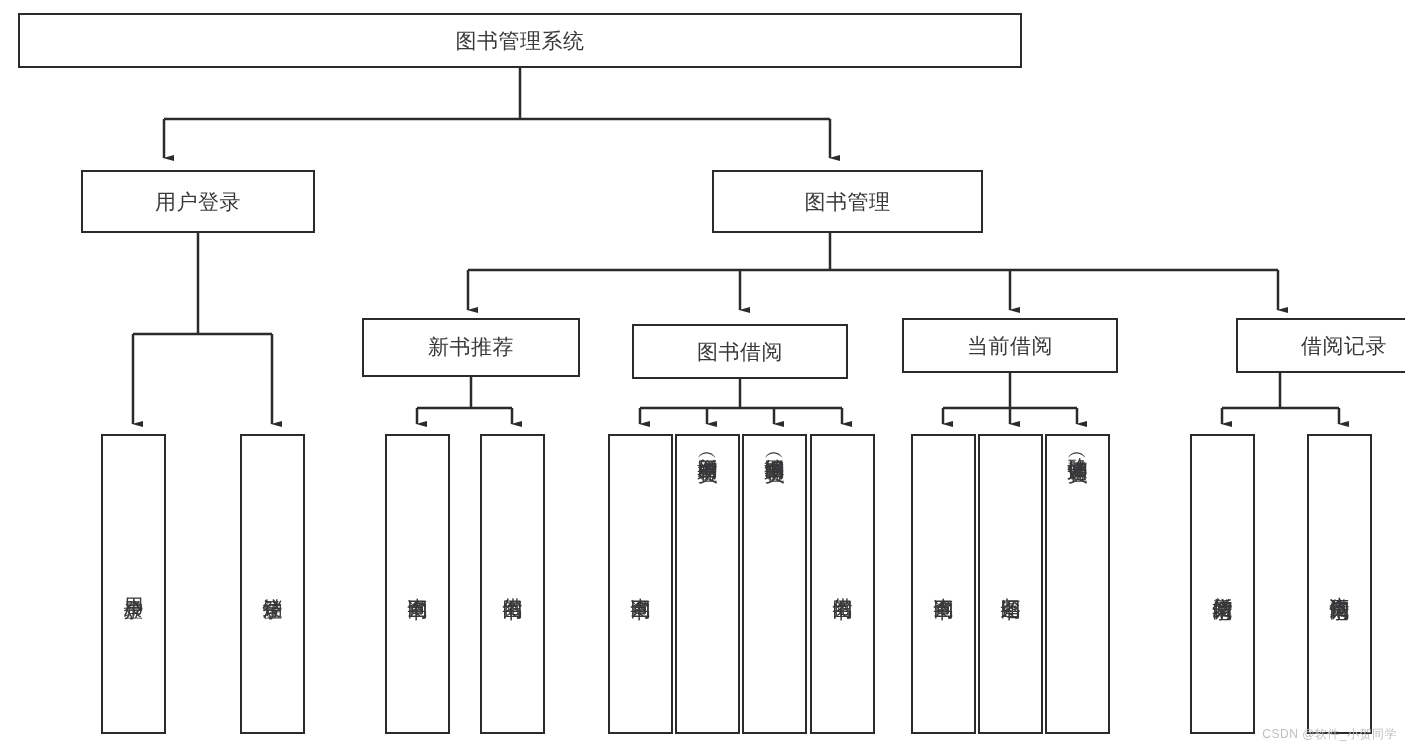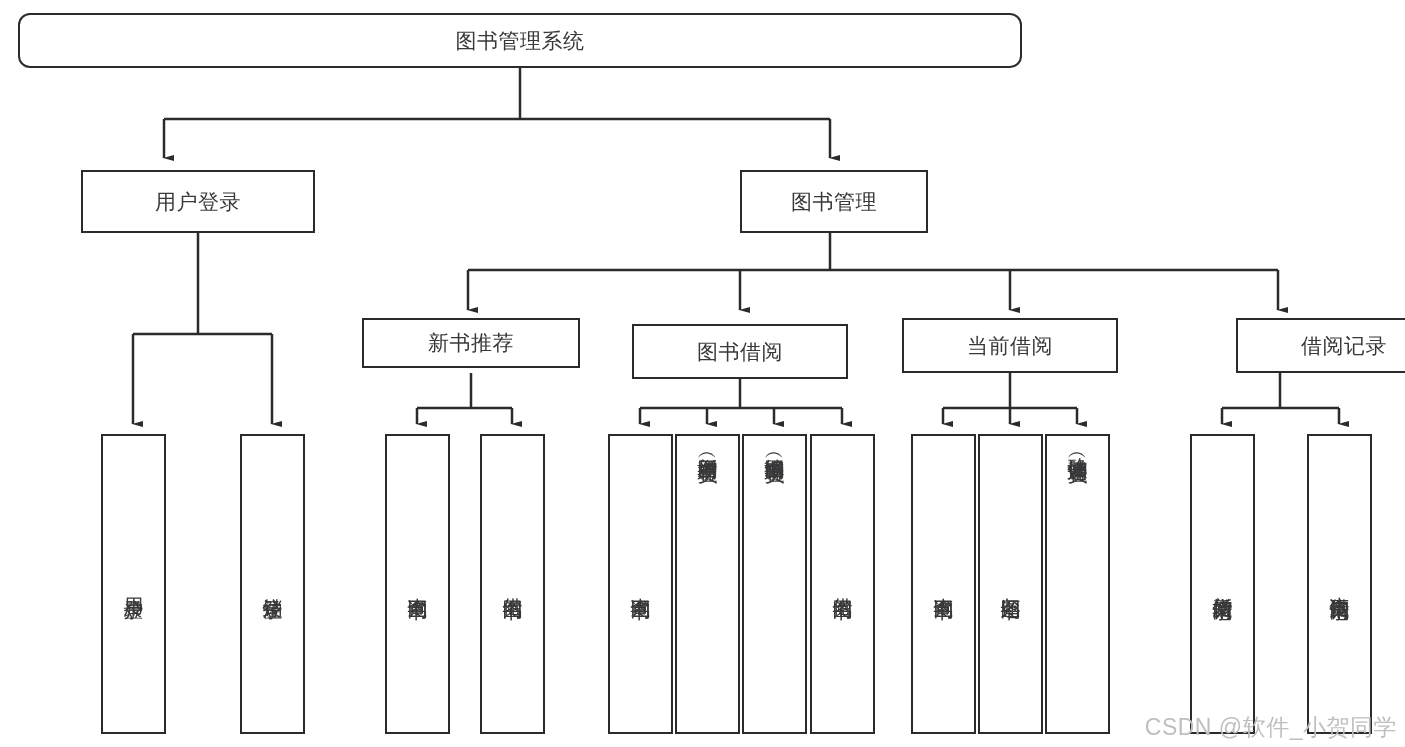--- a/index.html
+++ b/index.html
@@ -63,21 +63,21 @@
     justify-content: center;
   }
   .leaf-inner.top {
     align-items: flex-start;
     padding-top: 6px;
   }
   #watermark {
     position: absolute;
     right: 8px;
     bottom: 4px;
-    font-size: 23px;
+    font-size: 12px;
     color: #bfbfbf;
     white-space: nowrap;
     letter-spacing: 0.5px;
   }
 </style>
 </head>
 <body>
 
 <div id="stage">
 
@@ -124,32 +124,32 @@
       <path d="M 1010 408 L 1010 424" marker-end="url(#arrow)"></path>
       <path d="M 1077 408 L 1077 424" marker-end="url(#arrow)"></path>
 
       <path d="M 1280 373 L 1280 408"></path>
       <path d="M 1222 408 L 1339 408"></path>
       <path d="M 1222 408 L 1222 424" marker-end="url(#arrow)"></path>
       <path d="M 1339 408 L 1339 424" marker-end="url(#arrow)"></path>
     </g>
   </svg>
 
-  <div class="node-box lvl1" style="left:18px; top:13px; width:1004px; height:55px;border-radius:12px;">
+  <div class="node-box lvl1" style="left:18px; top:13px; width:1004px; height:55px;">
     <span class="node-label-h">图书管理系统</span>
   </div>
 
   <div class="node-box" style="left:81px; top:170px; width:234px; height:63px;">
     <span class="node-label-h">用户登录</span>
   </div>
-  <div class="node-box" style="left:740px; top:170px; width:188px; height:63px;">
+  <div class="node-box" style="left:712px; top:170px; width:271px; height:63px;">
     <span class="node-label-h">图书管理</span>
   </div>
 
-  <div class="node-box" style="left:362px; top:318px; width:218px; height:50px;">
+  <div class="node-box" style="left:362px; top:318px; width:218px; height:59px;font-family:Liberation Serif, serif;">
     <span class="node-label-h">新书推荐</span>
   </div>
   <div class="node-box" style="left:632px; top:324px; width:216px; height:55px;">
     <span class="node-label-h">图书借阅</span>
   </div>
   <div class="node-box" style="left:902px; top:318px; width:216px; height:55px;">
     <span class="node-label-h">当前借阅</span>
   </div>
   <div class="node-box" style="left:1236px; top:318px; width:216px; height:55px;">
     <span class="node-label-h">借阅记录</span>

